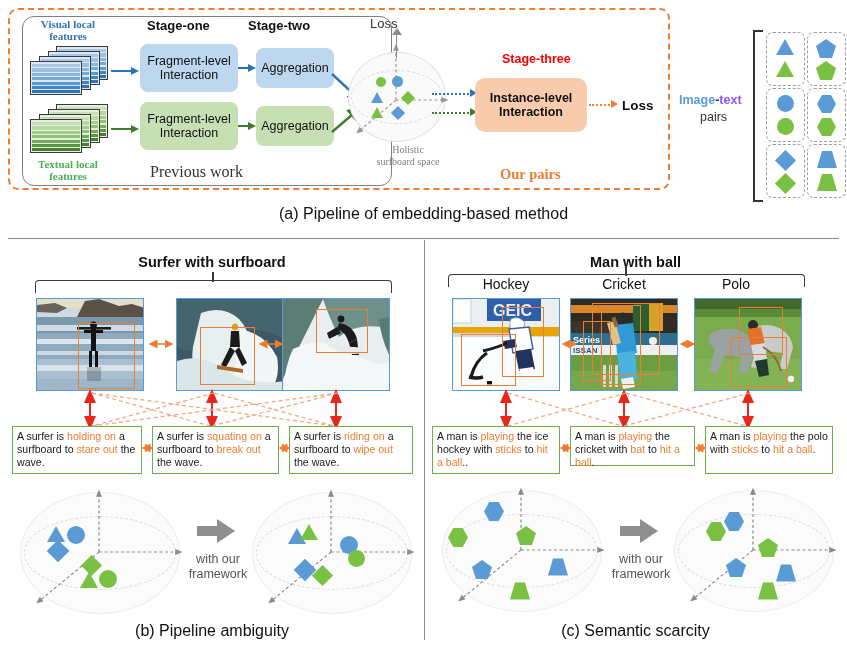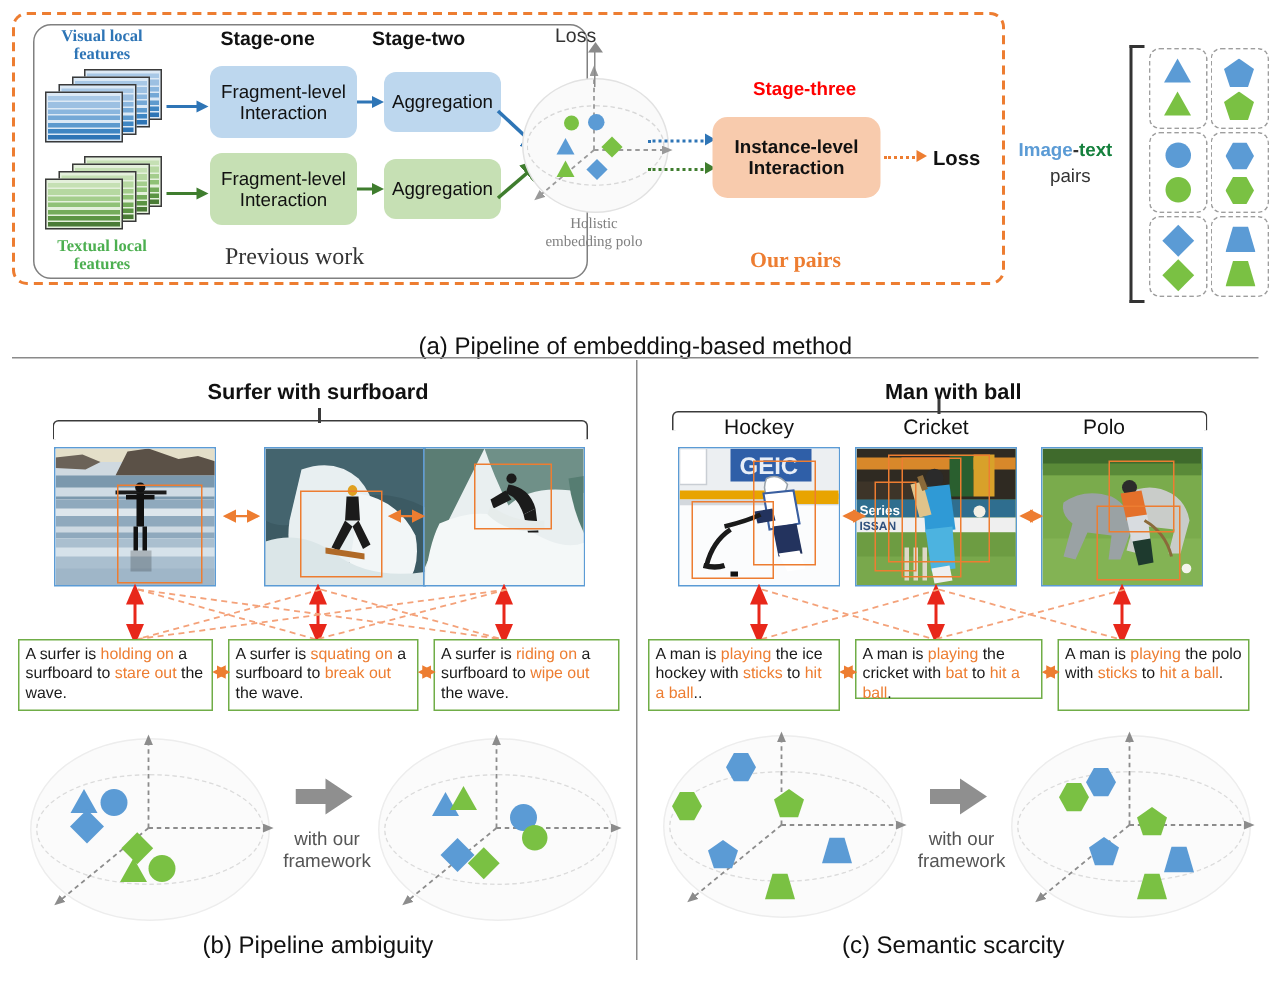--- a/index.html
+++ b/index.html
@@ -240,23 +240,23 @@
   <div class="abs" style="left:395.5px;top:32px;width:1.8px;height:26px;background:#8a8a8a;"></div>
   <div class="abs" style="left:391.5px;top:28px;width:0;height:0;border-left:5px solid transparent;border-right:5px solid transparent;border-bottom:7px solid #8a8a8a;"></div>
 
   <div class="abs sh circle" style="left:376px;top:77px;width:10px;height:10px;background:#7AC143;"></div>
   <div class="abs sh circle" style="left:392px;top:76px;width:11px;height:11px;background:#5B9BD5;"></div>
   <div class="abs sh tri" style="left:371px;top:92px;border-left:6px solid transparent;border-right:6px solid transparent;border-bottom:11px solid #5B9BD5;"></div>
   <div class="abs sh tri" style="left:371px;top:107px;border-left:6px solid transparent;border-right:6px solid transparent;border-bottom:11px solid #7AC143;"></div>
   <div class="abs sh" style="left:403px;top:93px;width:10px;height:10px;background:#7AC143;transform:rotate(45deg);"></div>
   <div class="abs sh" style="left:393px;top:108px;width:10px;height:10px;background:#5B9BD5;transform:rotate(45deg);"></div>
 
-  <div class="abs holistic" style="left:340px;top:144px;width:112px;">
+  <div class="abs holistic" style="left:352px;top:144px;width:112px;">
     <span>Holistic</span><br>
-    <span>embedding  polo</span>
+    <span>surfboard  space</span>
   </div>
 
   <div class="abs dotline" style="left:432px;top:93px;width:40px;border-color:#2E75B6;"></div>
   <div class="abs arrow-head" style="left:470px;top:89px;border-left:7px solid #2E75B6;"></div>
   <div class="abs dotline" style="left:432px;top:112px;width:40px;border-color:#3F7D2E;"></div>
   <div class="abs arrow-head" style="left:470px;top:108px;border-left:7px solid #3F7D2E;"></div>
 
   <div class="abs" id="stage3" style="left:490px;top:52px;">Stage-three</div>
 
   <div class="procbox" id="instbox" style="left:475px;top:78px;width:112px;height:54px;">
@@ -267,21 +267,21 @@
 
   <div class="abs dotline" style="left:589px;top:104px;width:24px;border-color:#ED7D31;"></div>
   <div class="abs arrow-head" style="left:611px;top:100px;border-left:7px solid #ED7D31;"></div>
 
   <div class="abs" id="lossA" style="left:622px;top:98px;">Loss</div>
 
   <div class="abs" id="ourwork" style="left:500px;top:166px;">Our pairs</div>
   <div class="abs" style="left:150px;top:163px;font-size:16px;color:#333;font-family:'Liberation Serif',serif;">Previous work</div>
 
   <div class="abs itlabel" style="left:679px;top:93px;white-space:nowrap;">
-    <span style="color:#5B9BD5;">Image</span><span style="color:#333;">-</span><span style="color:#15803d;">text</span>
+    <span style="color:#5B9BD5;">Image</span><span style="color:#333;">-</span><span style="color:#8b5cf6;">text</span>
   </div>
   <div class="abs" style="left:700px;top:110px;font-size:12.5px;color:#333;">pairs</div>
 
   <div class="abs" id="bigbracket" style="left:753px;top:30px;width:8px;height:168px;"></div>
 
   <div class="pairbox" style="left:766px;top:32px;width:37px;height:52px;">
     <div class="abs sh tri" style="left:9px;top:6px;border-left:9px solid transparent;border-right:9px solid transparent;border-bottom:16px solid #5B9BD5;"></div>
     <div class="abs sh tri" style="left:9px;top:28px;border-left:9px solid transparent;border-right:9px solid transparent;border-bottom:16px solid #7AC143;"></div>
   </div>
   <div class="pairbox" style="left:807px;top:32px;width:37px;height:52px;">
@@ -312,21 +312,21 @@
   </div>
   <div class="pairbox" style="left:807px;top:144px;width:37px;height:52px;">
     <svg class="abs" style="left:9px;top:6px;" width="20" height="17" viewBox="0 0 20 17">
       <polygon points="5,0 15,0 20,17 0,17" fill="#5B9BD5"></polygon>
       </svg>
     <svg class="abs" style="left:9px;top:29px;" width="20" height="17" viewBox="0 0 20 17">
       <polygon points="5,0 15,0 20,17 0,17" fill="#7AC143"></polygon>
       </svg>
   </div>
 
-  <div class="abs capt" style="left:0px;top:205px;width:847px;margin-top:18px;">(a) Pipeline of embedding-based method</div>
+  <div class="abs capt" style="left:0px;top:205px;width:847px;">(a) Pipeline of embedding-based method</div>
 </div>
 
 <div class="hr" style="left:8px;top:238px;width:831px;"></div>
 <div class="vr" style="left:424px;top:240px;height:400px;"></div>
 
 <div class="abs" style="left:0;top:240px;width:424px;height:423px;">
 
   <div class="abs grouptitle" style="left:0px;top:14px;width:424px;">Surfer with surfboard</div>
 
   <div class="bracket" style="left:35px;top:40px;width:355px;height:12px;"></div>

